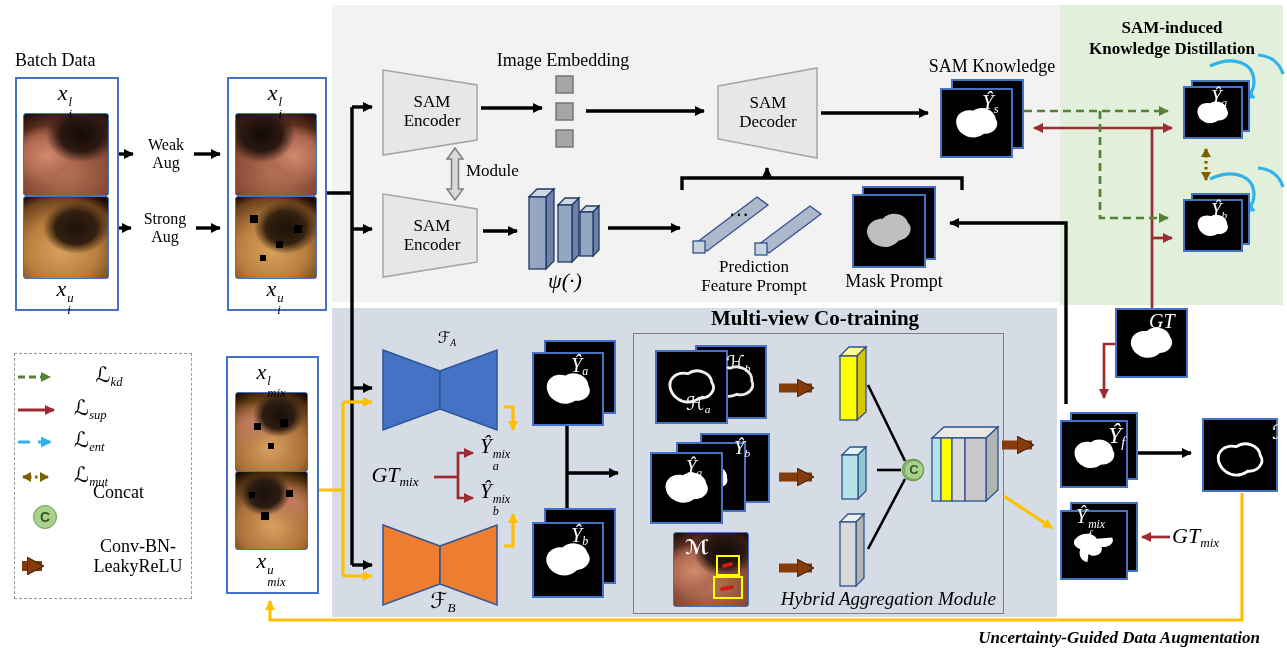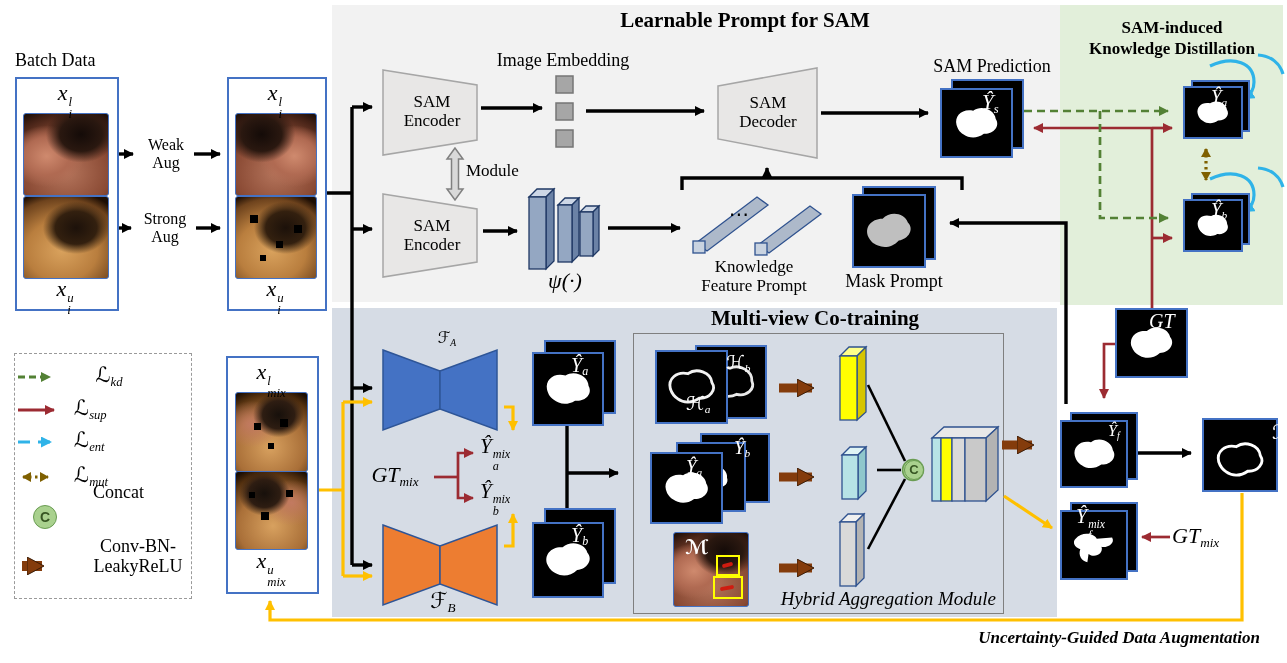--- a/index.html
+++ b/index.html
@@ -242,21 +242,20 @@
 
     <g fill="none">
       <path d="M18 377 H50" stroke="#538135" stroke-width="3" stroke-dasharray="7 4" marker-end="url(#mk-g)"></path>
       <path d="M18 410 H54" stroke="#9c2b32" stroke-width="3" marker-end="url(#mk-r)"></path>
       <path d="M18 442 H50" stroke="#2fb3e8" stroke-width="3.2" stroke-dasharray="12 8" marker-end="url(#mk-c)"></path>
       <path d="M23 477 H48" stroke="#7f6000" stroke-width="3.2" stroke-dasharray="2.5 3.5" marker-start="url(#mk-o2)" marker-end="url(#mk-o)"></path>
       <path d="M22 566 H42" stroke="#843c0c" stroke-width="10" marker-end="url(#mk-br)"></path>
     </g>
   </svg>
 
-  <div class="abs ttl" style="left:565px;top:8px;width:360px;font-size:21px;">Learnable Prompt for SAM</div>
   <div class="abs ttl" style="left:1064px;top:17px;width:216px;font-size:17px;line-height:1.25;">
     <div>SAM-induced</div>
     <div>Knowledge Distillation</div>
   </div>
   <div class="abs ttl" style="left:665px;top:306px;width:300px;font-size:21px;">Multi-view Co-training</div>
   <div class="abs lbl" style="left:700px;top:588px;width:296px;font-size:19px;font-style:italic;text-align:right;">Hybrid Aggregation Module</div>
   <div class="abs ttl" style="left:945px;top:628px;width:315px;font-size:17px;font-style:italic;text-align:right;">Uncertainty-Guided Data Augmentation</div>
 
   <div class="abs lbl" style="left:15px;top:50px;width:102px;font-size:18px;text-align:left;">Batch Data</div>
   <div class="box" style="left:15px;top:77px;width:100px;height:230px;"></div>
@@ -312,25 +311,25 @@
       </span></div>
 
   <div class="abs lbl" style="left:390px;top:92px;width:84px;font-size:17px;z-index:4;">SAM Encoder</div>
   <div class="abs lbl" style="left:390px;top:216px;width:84px;font-size:17px;z-index:4;">SAM Encoder</div>
   <div class="abs lbl" style="left:722px;top:93px;width:92px;font-size:17px;z-index:4;">SAM Decoder</div>
   <div class="abs lbl" style="left:482px;top:50px;width:162px;font-size:18px;white-space:nowrap;">Image Embedding</div>
   <div class="abs lbl" style="left:466px;top:161px;width:56px;font-size:17px;text-align:left;">Module</div>
   <div class="abs mc m" style="left:534px;top:268px;width:62px;font-size:22px;z-index:4;">ψ(·)</div>
   <div class="abs lbl m" style="left:727px;top:203px;width:24px;font-size:20px;z-index:4;">⋯</div>
   <div class="abs lbl" style="left:695px;top:257px;width:118px;font-size:17px;">
-    <div>Knowledge</div>
+    <div>Prediction</div>
     <div>Feature Prompt</div>
   </div>
   <div class="abs lbl" style="left:838px;top:271px;width:112px;font-size:18px;white-space:nowrap;">Mask Prompt</div>
-  <div class="abs lbl" style="left:921px;top:56px;width:142px;font-size:18px;white-space:nowrap;">SAM Prediction</div>
+  <div class="abs lbl" style="left:921px;top:56px;width:142px;font-size:18px;white-space:nowrap;">SAM Knowledge</div>
 
   <div class="mask" style="left:951px;top:79px;width:69px;height:66px;"></div>
   <div class="mask" style="left:940px;top:88px;width:69px;height:66px;">
     <svg viewBox="0 0 100 100">
         <use href="#blob" fill="#fff"></use>
       </svg>
     </div>
   <div class="wlab m" style="left:982px;top:90px;font-size:21px;"><span>Ŷ</span><span class="sb">s</span></div>
 
   <div class="mask" style="left:862px;top:186px;width:70px;height:70px;"></div>
@@ -429,21 +428,21 @@
   <div class="wlab m" style="left:685px;top:535px;font-size:20px;font-weight:bold;">ℳ</div>
 
   <div class="ccircle" style="left:904px;top:460px;width:18px;height:18px;font-size:13px;line-height:18px;">C</div>
 
   <div class="mask" style="left:1070px;top:412px;width:64px;height:64px;"></div>
   <div class="mask" style="left:1060px;top:420px;width:64px;height:64px;">
     <svg viewBox="0 0 100 100">
         <use href="#blob" fill="#fff"></use>
       </svg>
     </div>
-  <div class="wlab m" style="left:1108px;top:422px;font-size:16px;"><span>Ŷ</span><span class="sb">f</span></div>
+  <div class="wlab m" style="left:1108px;top:422px;font-size:24px;"><span>Ŷ</span><span class="sb">f</span></div>
 
   <div class="mask" style="left:1202px;top:418px;width:72px;height:70px;">
     <svg viewBox="0 0 100 100" style="transform:translateY(8%)">
         <use href="#blob" fill="none" stroke="#fff" stroke-width="4.5"></use>
       </svg>
     </div>
   <div class="wlab m" style="left:1240px;top:420px;font-size:20px;margin-left:32px;"><span>ℋ</span><span class="sb">f</span></div>
 
   <div class="mask" style="left:1070px;top:502px;width:64px;height:66px;"></div>
   <div class="mask" style="left:1060px;top:510px;width:64px;height:66px;">

